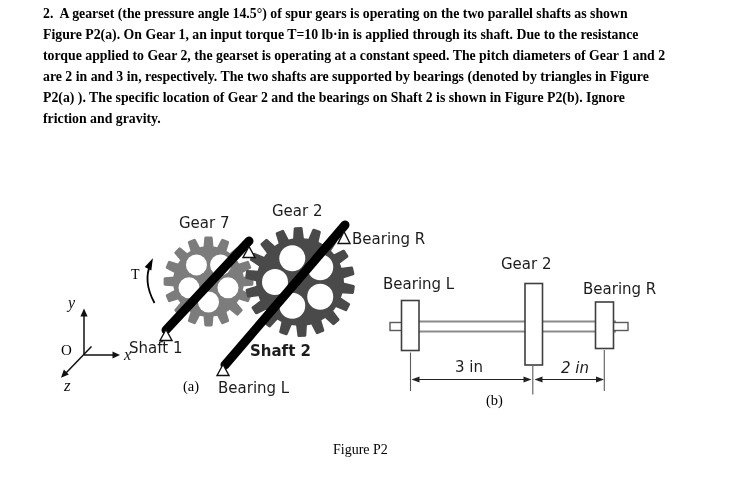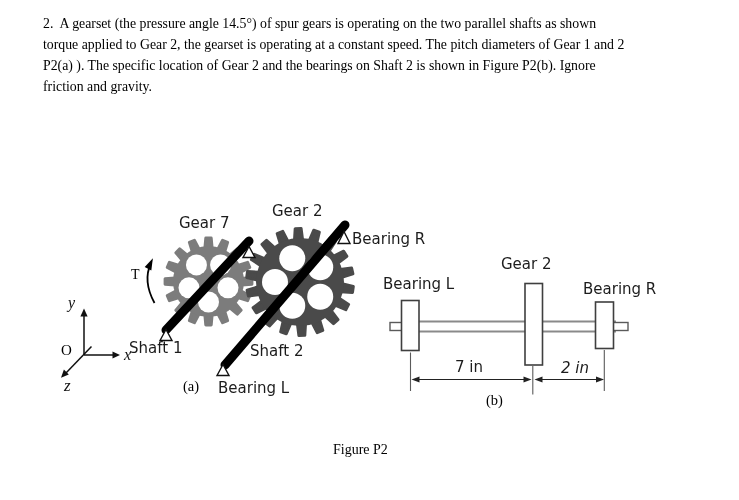--- a/index.html
+++ b/index.html
@@ -20,23 +20,25 @@
   }
   .axis-label{
     position:absolute;font-family:"Liberation Serif", serif;
     font-style:italic;font-size:16px;color:#111;line-height:16px;
   }
   .fig-svg{position:absolute;left:0;top:0;}
 </style>
 </head>
 <body>
 
-<div class="textblock" style="top:13px;">
+<div class="textblock" style="top:3px;font-weight:bold;">
   <div class="line">2.  A gearset (the pressure angle 14.5°) of spur gears is operating on the two parallel shafts as shown</div>
+  <div class="line">Figure P2(a). On Gear 1, an input torque T=10 lb·in is applied through its shaft. Due to the resistance</div>
   <div class="line">torque applied to Gear 2, the gearset is operating at a constant speed. The pitch diameters of Gear 1 and 2</div>
+  <div class="line">are 2 in and 3 in, respectively. The two shafts are supported by bearings (denoted by triangles in Figure</div>
   <div class="line">P2(a) ). The specific location of Gear 2 and the bearings on Shaft 2 is shown in Figure P2(b). Ignore</div>
   <div class="line">friction and gravity.</div>
 </div>
 <div class="textblock" style="top:145px;">
 </div>
 
 <svg class="fig-svg" width="739" height="500" viewBox="0 0 739 500">
 
   <g id="gear1-g">
       <path d="M204.9 248.2L205.8 238.1L211.2 238.1L212.1 248.2ZM217.9 249.3L222.6 240.3L227.6 242.4L224.6 252.1ZM229.5 255.4L237.3 248.9L241.1 252.7L234.6 260.5ZM237.9 265.4L247.6 262.4L249.7 267.4L240.7 272.1ZM241.8 277.9L251.9 278.8L251.9 284.2L241.8 285.1ZM240.7 290.9L249.7 295.6L247.6 300.6L237.9 297.6ZM234.6 302.5L241.1 310.3L237.3 314.1L229.5 307.6ZM224.6 310.9L227.6 320.6L222.6 322.7L217.9 313.7ZM212.1 314.8L211.2 324.9L205.8 324.9L204.9 314.8ZM199.1 313.7L194.4 322.7L189.4 320.6L192.4 310.9ZM187.5 307.6L179.7 314.1L175.9 310.3L182.4 302.5ZM179.1 297.6L169.4 300.6L167.3 295.6L176.3 290.9ZM175.2 285.1L165.1 284.2L165.1 278.8L175.2 277.9ZM176.3 272.1L167.3 267.4L169.4 262.4L179.1 265.4ZM182.4 260.5L175.9 252.7L179.7 248.9L187.5 255.4ZM192.4 252.1L189.4 242.4L194.4 240.3L199.1 249.3Z" fill="#7c7c7c" stroke="#7c7c7c" stroke-width="3" stroke-linejoin="round"></path>
@@ -100,31 +102,31 @@
       <polygon points="531.5,379.5 523.5,376.4 523.5,382.6"></polygon>
       <polygon points="534.5,379.5 542.5,376.4 542.5,382.6"></polygon>
       <polygon points="604,379.5 596,376.4 596,382.6"></polygon>
     </g>
   </g>
 </svg>
 
 <div class="fig-label" style="left:179px;top:216px;">Gear 7</div>
 <div class="fig-label" style="left:272px;top:204px;">Gear 2</div>
 <div class="fig-label" style="left:129px;top:341px;">Shaft 1</div>
-<div class="fig-label" style="left:250px;top:344px;">Shaft 2</div>
+<div class="fig-label" style="left:250px;top:344px;font-weight:bold;">Shaft 2</div>
 <div class="fig-label" style="left:352px;top:232px;">Bearing R</div>
 <div class="fig-label" style="left:218px;top:381px;">Bearing L</div>
 <div class="serif-label" style="left:131px;top:267px;font-size:14px;">T</div>
 <div class="serif-label" style="left:183px;top:379px;">(a)</div>
 
 <div class="axis-label" style="left:68px;top:295px;">y</div>
 <div class="serif-label" style="left:61px;top:343px;font-size:15px;">O</div>
 <div class="axis-label" style="left:124px;top:347px;">x</div>
 <div class="axis-label" style="left:64px;top:378px;font-size:17px;">z</div>
 
 <div class="fig-label" style="left:501px;top:257px;">Gear 2</div>
 <div class="fig-label" style="left:383px;top:277px;">Bearing L</div>
 <div class="fig-label" style="left:583px;top:282px;">Bearing R</div>
-<div class="fig-label" style="left:455px;top:360px;">7 in</div>
+<div class="fig-label" style="left:455px;top:360px;">3 in</div>
 <div class="fig-label" style="left:561px;top:361px;font-style:italic;">2 in</div>
 <div class="serif-label" style="left:486px;top:393px;">(b)</div>
 
 <div class="serif-label" style="left:333px;top:442px;font-size:14px;">Figure P2</div>
 
 </body></html>

